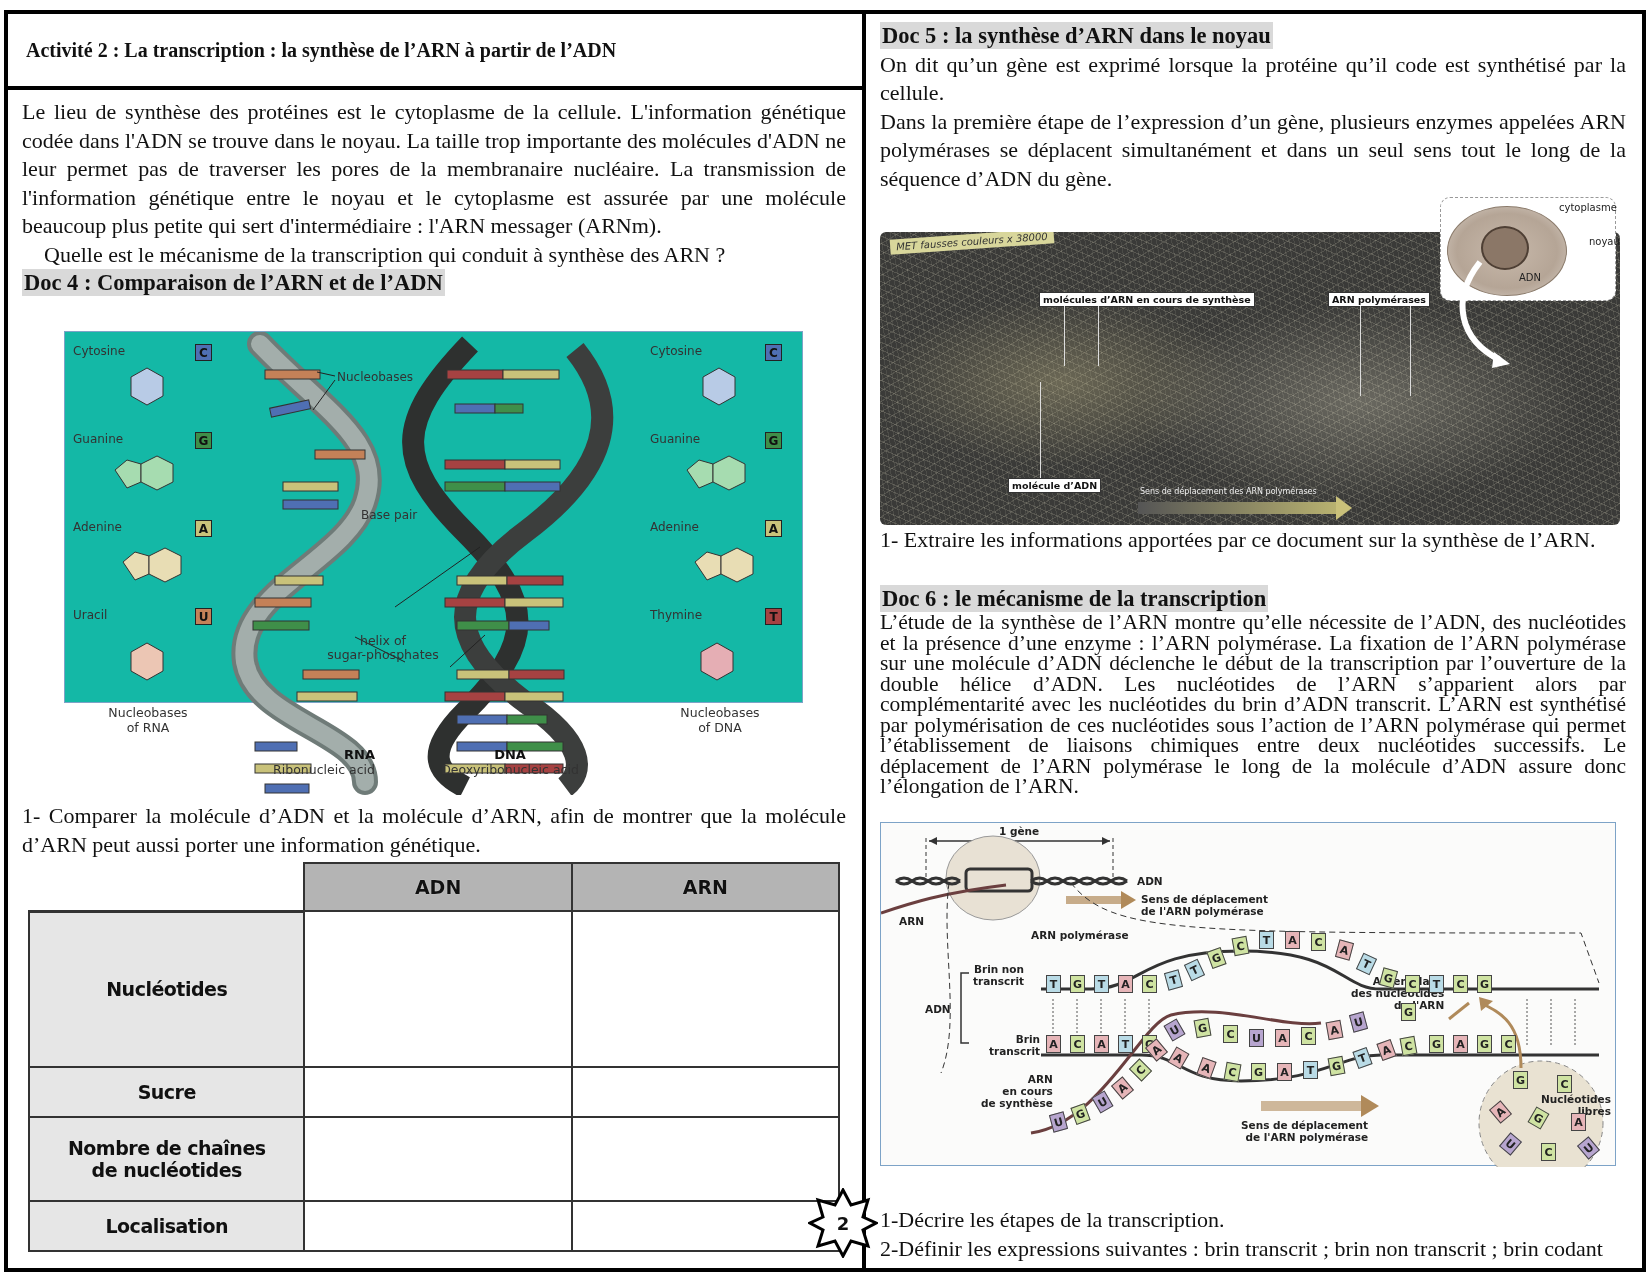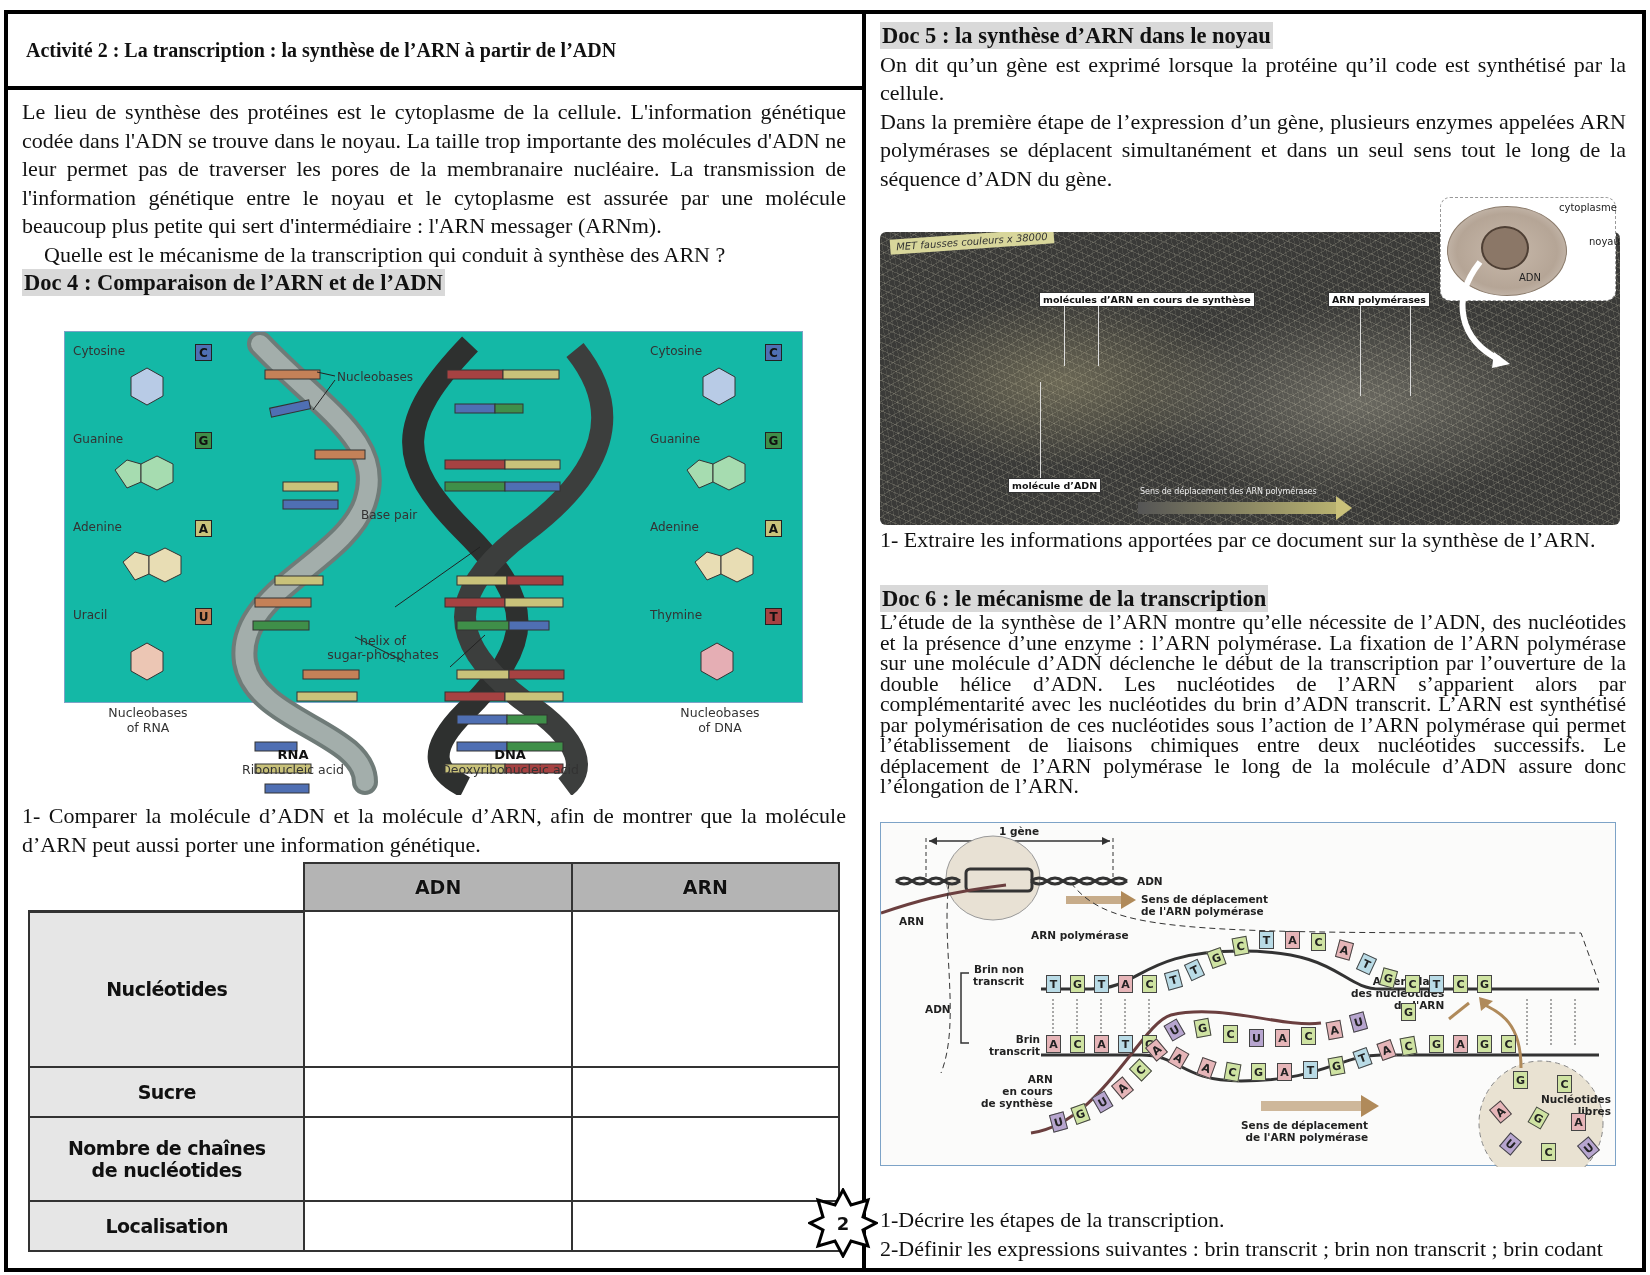--- a/index.html
+++ b/index.html
@@ -175,21 +175,21 @@
     <div>Nucleobases</div>
     <div>of DNA</div>
   </div>
 
   <span class="lbl" style="left:272px; top:38px;">Nucleobases</span>
   <span class="lbl" style="left:296px; top:176px;">Base pair</span>
   <div class="center-lbl" style="left:248px; top:302px; width:140px; line-height:14px;">
     <div>helix of</div>
     <div>sugar-phosphates</div>
   </div>
-  <div class="center-lbl" style="left:158px; top:415px; width:140px;">
+  <div class="center-lbl" style="left:170px; top:415px; width:140px;text-align:right;">
     <div class="bold">RNA</div>
     <div>Ribonucleic acid</div>
   </div>
   <div class="center-lbl" style="left:360px; top:415px; width:170px;">
     <div class="bold">DNA</div>
     <div>Deoxyribonucleic acid</div>
   </div>
 </div>
 
 <div class="para" style="left:22px; top:802px; width:824px;">

